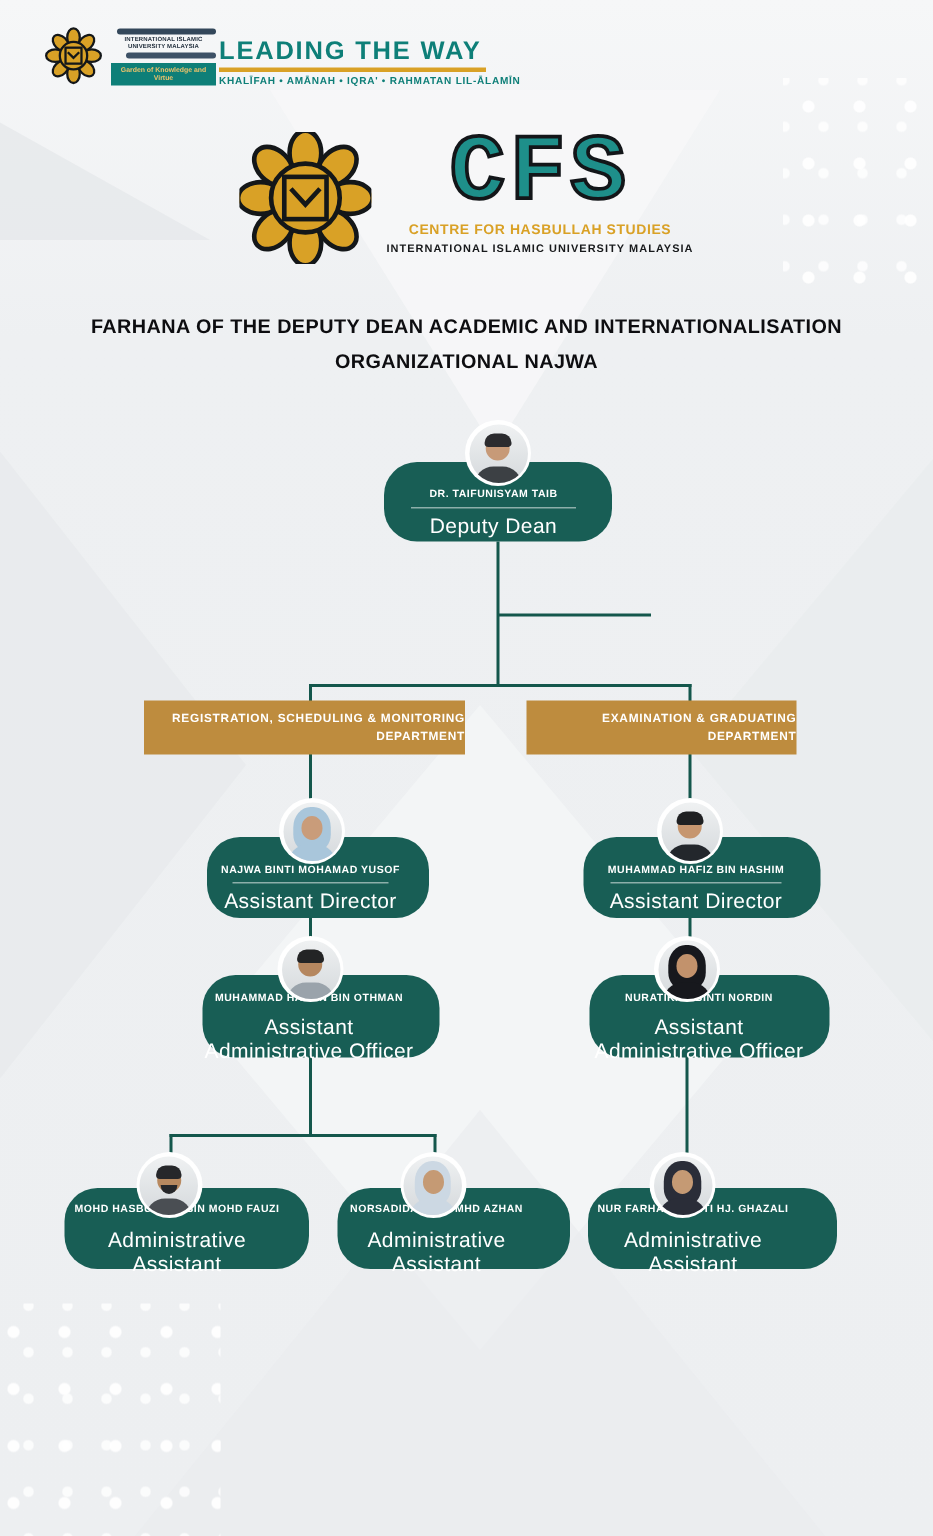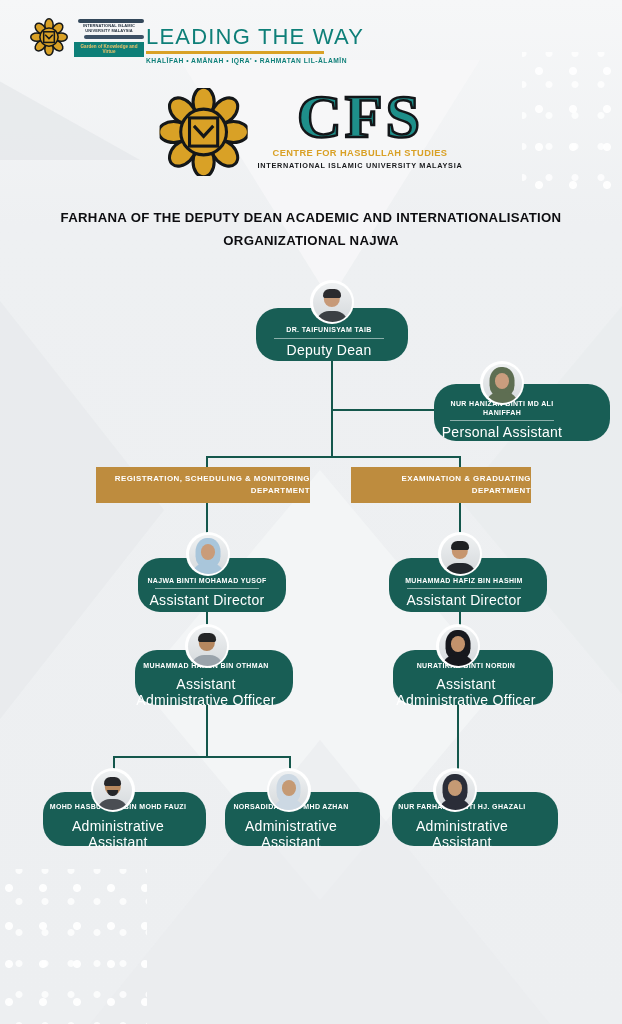--- a/index.html
+++ b/index.html
@@ -30,29 +30,29 @@
   #hdr-left svg{display:block;}
   .iium-col{width:70px;display:flex;flex-direction:column;}
   .ar-bar{height:4px;background:#33475a;border-radius:2px;margin:1px 0;}
   .ar-bar.b1{width:66px;margin-left:auto;}
   .ar-bar.b3{width:60px;margin-left:auto;background:#3d5166;}
   .univ-min{font-size:4px;font-weight:700;color:#24313f;text-align:center;letter-spacing:.1px;line-height:1.2;}
   .motto{margin-top:2px;background:var(--leading-teal,#0E7F78);color:#ecc36b;font-size:4.6px;font-weight:700;text-align:center;padding:2.5px 2px;}
 
   
   #hdr-lead{position:absolute;left:146px;top:24px;z-index:2;}
-  .lead-t{font-size:22px;font-weight:400;color:var(--leading-teal,#0E7F78);letter-spacing:1.2px;}
+  .lead-t{font-size:17px;font-weight:700;color:var(--leading-teal,#0E7F78);letter-spacing:1.2px;}
   .lead-u{height:2.5px;background:var(--brand-gold,#D9A126);width:178px;margin:1px 0 3px;}
   .lead-s{font-size:6.7px;font-weight:700;color:var(--leading-teal,#0E7F78);letter-spacing:.5px;}
 
   
   #cfs{position:absolute;top:88px;left:50%;transform:translateX(-50%);display:flex;align-items:flex-start;gap:10px;z-index:2;}
   #cfs svg{display:block;}
   .cfs-col{display:flex;flex-direction:column;align-items:center;}
-  .cfs-big{font-family:Liberation Serif, serif;font-size:62px;font-weight:800;line-height:56px;letter-spacing:3px;color:var(--cfs-teal,#1E8F8A);-webkit-text-stroke:2.5px #131619;}
+  .cfs-big{font-family:Liberation Mono, monospace;font-size:62px;font-weight:800;line-height:56px;letter-spacing:3px;color:var(--cfs-teal,#1E8F8A);-webkit-text-stroke:2.5px #131619;}
   .cfs-gold{font-size:9.3px;font-weight:800;color:var(--brand-gold,#D9A126);letter-spacing:.4px;margin-top:4px;white-space:nowrap;}
   .cfs-blk{font-size:7.3px;font-weight:700;color:#17191b;letter-spacing:.7px;margin-top:2.5px;white-space:nowrap;}
 
   
   .title{position:absolute;top:206px;left:0;right:0;text-align:center;z-index:2;
     font-size:13.2px;font-weight:800;letter-spacing:.3px;line-height:23px;color:#0d0d10;}
 
   
   .line{position:absolute;background:var(--teal-line,#14574C);z-index:1;}
   .line.v{width:2px;} .line.h{height:2px;}
@@ -241,32 +241,20 @@
           <div class="ph-head"></div>
           <div class="ph-hair"></div>
           <div class="ph-body"></div>
         </div>
       </div>
     <div class="nname">DR. TAIFUNISYAM TAIB</div>
     <div class="ndiv"></div>
     <div class="nrole">Deputy Dean</div>
   </div>
 
-  <div class="node" id="n-pa">
-    <div class="photo">
-        <div class="ph av-hijab" style="--skin: #c99d7e; --hijab: #5e6e52;">
-          <div class="ph-scarf"></div>
-          <div class="ph-head"></div>
-          <div class="ph-body"></div>
-        </div>
-      </div>
-    <div class="nname">NUR HANIZAN BINTI MD ALI HANIFFAH</div>
-    <div class="ndiv"></div>
-    <div class="nrole">Personal Assistant</div>
-  </div>
 
   <div class="node" id="n-najwa">
     <div class="photo">
         <div class="ph av-hijab" style="--skin: #c99c7a; --hijab: #a9c6db;">
           <div class="ph-scarf"></div>
           <div class="ph-head"></div>
           <div class="ph-body"></div>
         </div>
       </div>
     <div class="nname">NAJWA BINTI MOHAMAD YUSOF</div>

